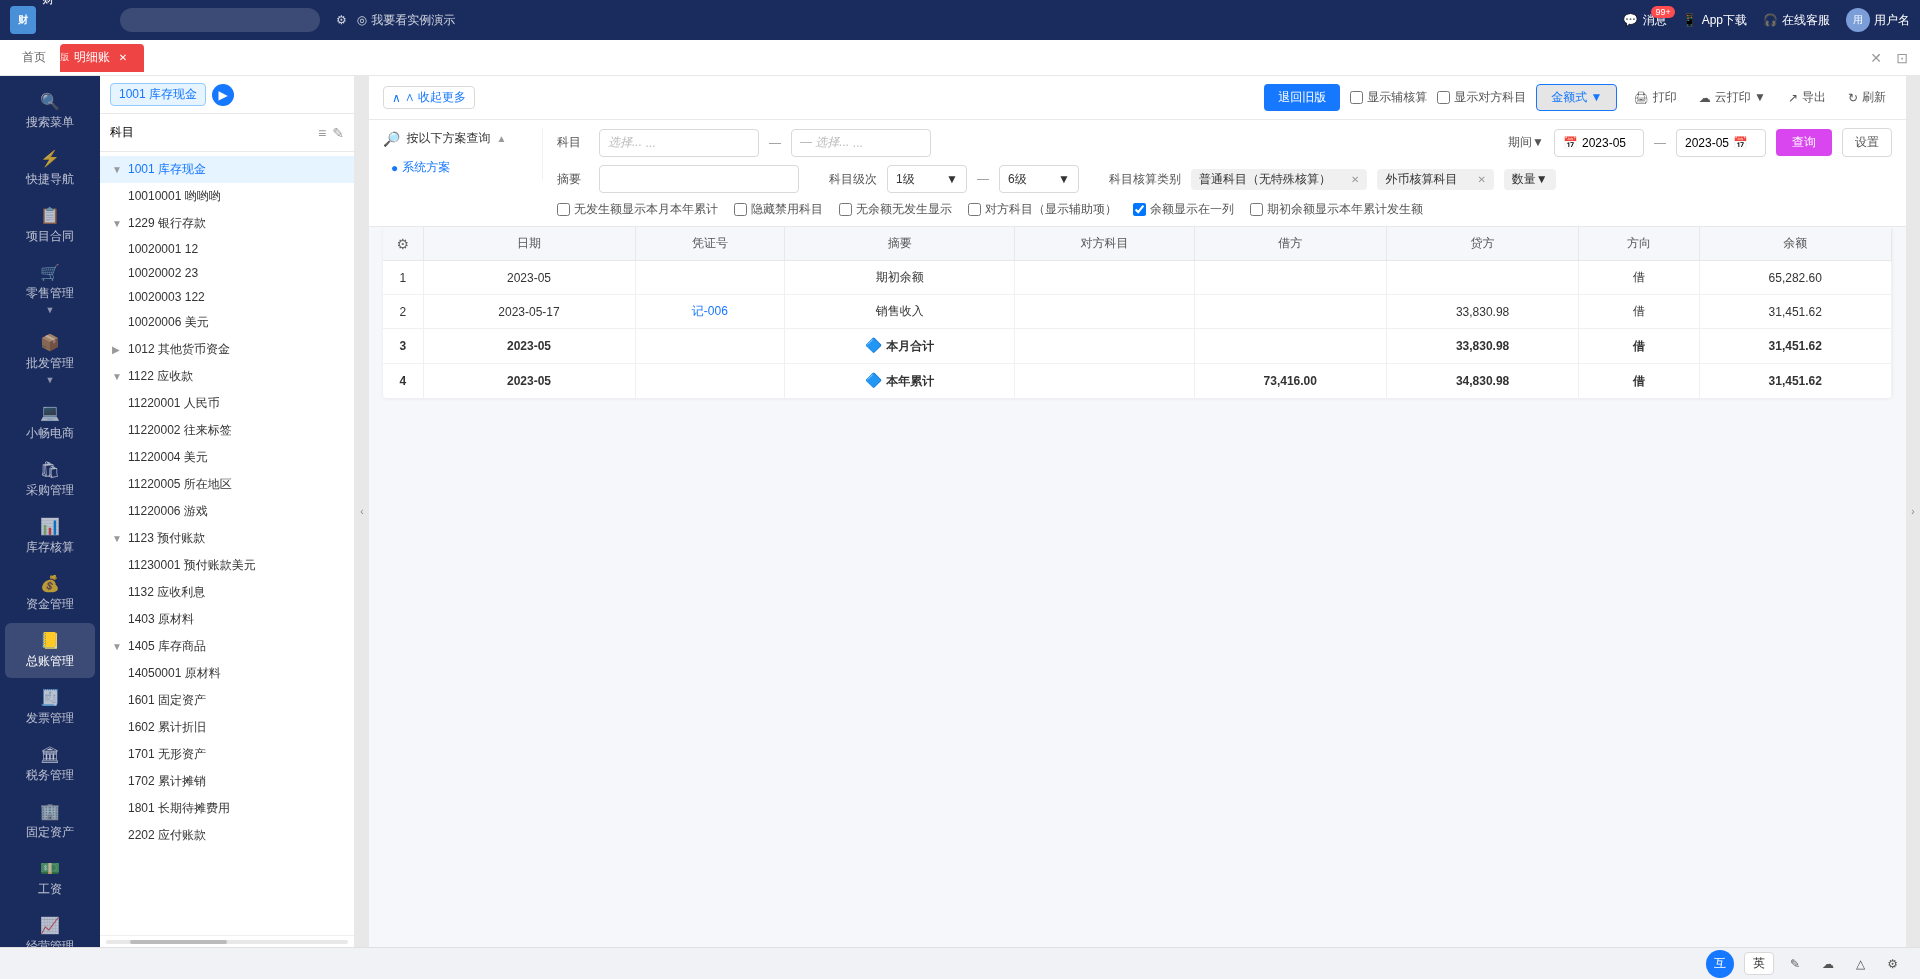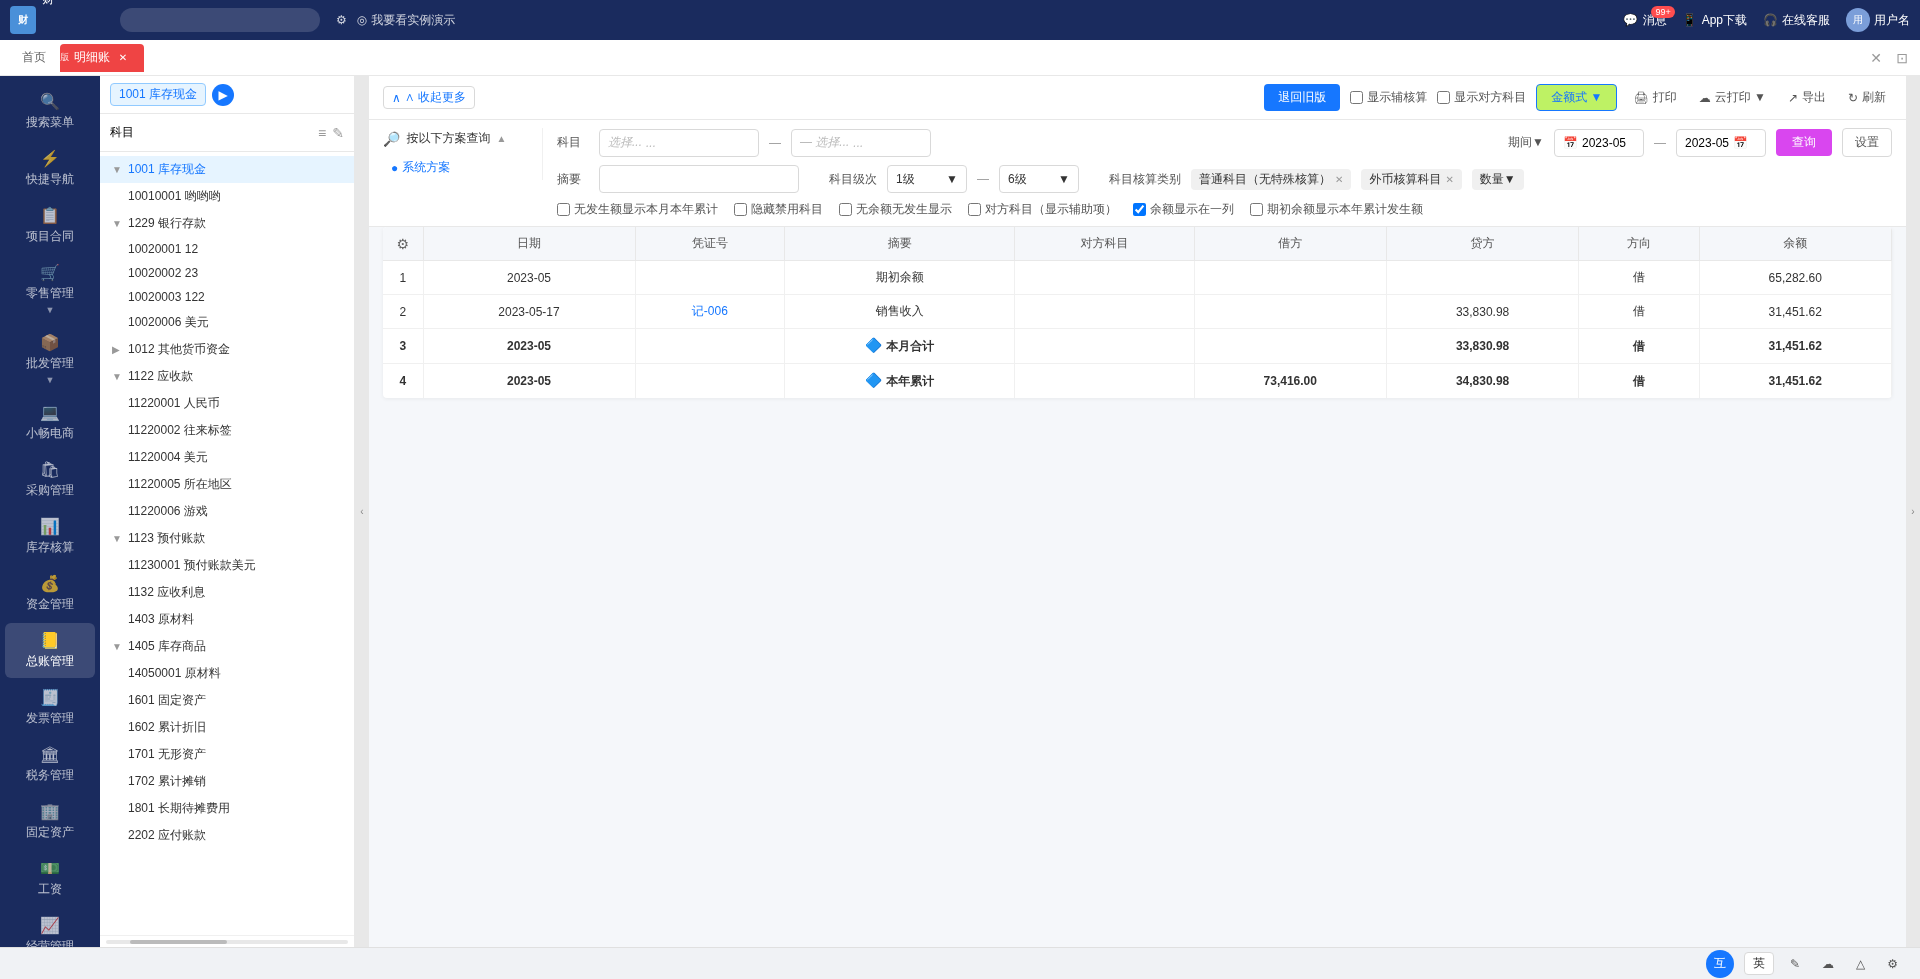--- a/index.html
+++ b/index.html
@@ -55,27 +55,27 @@
     .tree-scrollbar { height: 4px; background: #e8e8e8; flex: 1; border-radius: 2px; position: relative; }
     .tree-scrollbar-thumb { position: absolute; left: 10%; width: 40%; height: 100%; background: #bbb; border-radius: 2px; }
 
     
     .main-panel { flex: 1; display: flex; flex-direction: column; overflow: hidden; background: #f5f7fa; }
 
     
     .toolbar { height: 44px; background: #fff; border-bottom: 1px solid #e8e8e8; display: flex; align-items: center; padding: 0 14px; gap: 10px; flex-shrink: 0; }
     .breadcrumb-collapse { display: flex; align-items: center; gap: 4px; color: #1677ff; cursor: pointer; font-size: 12px; border: 1px solid #d9d9d9; border-radius: 4px; padding: 2px 8px; }
     .btn-primary { background: #1677ff; color: #fff; border: none; border-radius: 4px; padding: 5px 14px; cursor: pointer; font-size: 12px; }
-    .btn-blue-outline { background: #bef264; color: #1677ff; border: 1px solid #1677ff; border-radius: 4px; padding: 4px 14px; cursor: pointer; font-size: 12px; display: flex; align-items: center; gap: 4px; }
+    .btn-blue-outline { background: #e5e5e5; color: #1677ff; border: 1px solid #1677ff; border-radius: 4px; padding: 4px 14px; cursor: pointer; font-size: 12px; display: flex; align-items: center; gap: 4px; }
     .checkbox-label { display: flex; align-items: center; gap: 4px; font-size: 12px; color: #555; cursor: pointer; }
     .toolbar-icon-btn { display: flex; align-items: center; gap: 4px; color: #555; font-size: 12px; cursor: pointer; padding: 4px 6px; border-radius: 4px; }
     .filter-input { height: 28px; border: 1px solid #d9d9d9; border-radius: 4px; padding: 0 8px; font-size: 12px; color: #333; min-width: 140px; outline: none; font-style: italic; }
     .filter-input::placeholder { color: #bbb; }
     .filter-select { height: 28px; border: 1px solid #d9d9d9; border-radius: 4px; padding: 0 8px; font-size: 12px; color: #333; min-width: 80px; background: #fff; cursor: pointer; display: flex; align-items: center; justify-content: space-between; gap: 4px; }
-    .filter-tag { display: inline-flex; align-items: center; gap: 4px; background: #f0f0f0; border-radius: 4px; padding: 2px 8px; font-size: 12px; color: #333; }
+    .filter-tag { display: inline-flex; align-items: center; gap: 20px; background: #f0f0f0; border-radius: 4px; padding: 2px 8px; font-size: 12px; color: #333; }
     .filter-tag .tag-close { color: #999; cursor: pointer; font-size: 10px; }
     .period-input { height: 28px; border: 1px solid #d9d9d9; border-radius: 4px; padding: 0 8px; font-size: 12px; min-width: 90px; display: flex; align-items: center; gap: 4px; cursor: pointer; }
     .query-btn { background: #d946ef; color: #fff; border: none; border-radius: 4px; padding: 5px 16px; cursor: pointer; font-size: 12px; }
     .setting-btn { background: #fff; color: #555; border: 1px solid #d9d9d9; border-radius: 4px; padding: 5px 12px; cursor: pointer; font-size: 12px; }
     .filter-query-btn { display: flex; align-items: center; gap: 4px; color: #1677ff; font-size: 12px; cursor: pointer; padding: 4px 8px; }
     .option-checkbox { display: flex; align-items: center; gap: 4px; font-size: 12px; color: #555; cursor: pointer; }
 
     
     .table-area { flex: 1; overflow: auto; padding: 0 14px 14px 14px; }
     .data-table { width: 100%; border-collapse: collapse; background: #fff; border-radius: 4px; overflow: hidden; box-shadow: 0 1px 4px rgba(0,0,0,0.06); }

